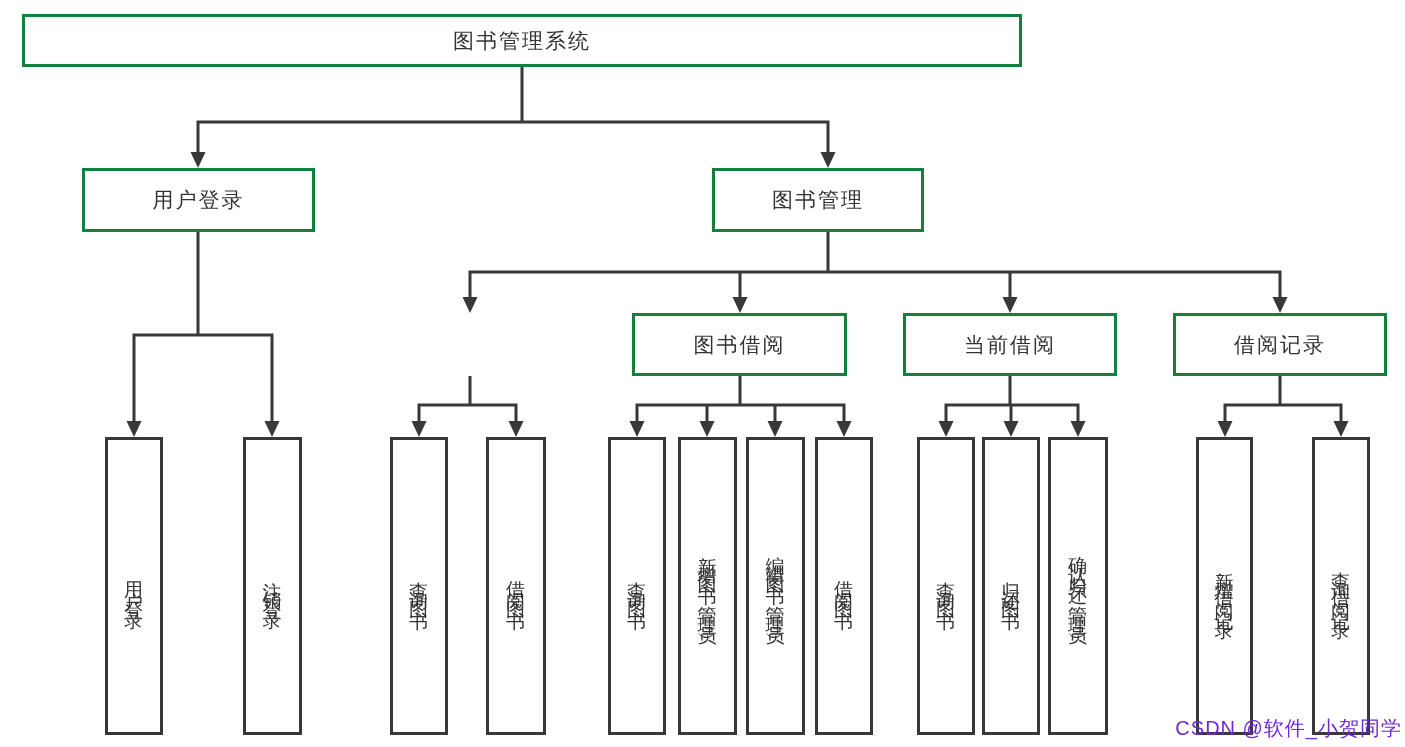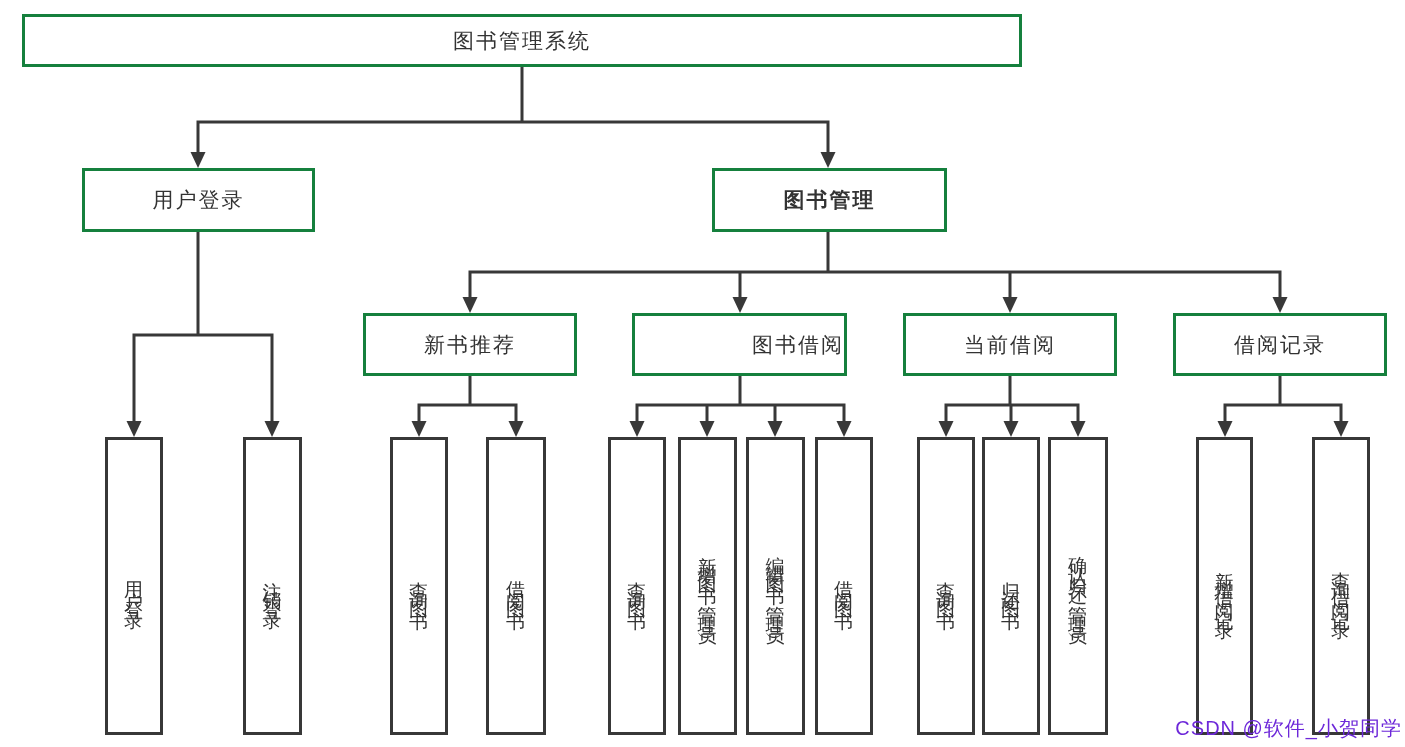--- a/index.html
+++ b/index.html
@@ -65,28 +65,25 @@
     </g>
   </svg>
 
   <div class="hbox" style="left:22px;top:14px;width:1000px;height:53px;">
     <span>图书管理系统</span>
   </div>
 
   <div class="hbox" style="left:82px;top:168px;width:233px;height:64px;">
     <span>用户登录</span>
   </div>
-  <div class="hbox" style="left:712px;top:168px;width:235px;height:64px;font-weight:bold;">
+  <div class="hbox" style="left:712px;top:168px;width:212px;height:64px;">
     <span>图书管理</span>
   </div>
 
-  <div class="hbox" style="left:363px;top:313px;width:214px;height:63px;">
-    <span>新书推荐</span>
-  </div>
-  <div class="hbox" style="left:632px;top:313px;width:215px;height:63px;justify-content:flex-end;">
+  <div class="hbox" style="left:632px;top:313px;width:215px;height:63px;">
     <span>图书借阅</span>
   </div>
   <div class="hbox" style="left:1173px;top:313px;width:214px;height:63px;">
     <span>借阅记录</span>
   </div>
   <div class="hbox" style="left:903px;top:313px;width:214px;height:63px;">
     <span>当前借阅</span>
   </div>
 
   <div class="vbox" style="left:105px;top:437px;width:58px;height:298px;">

